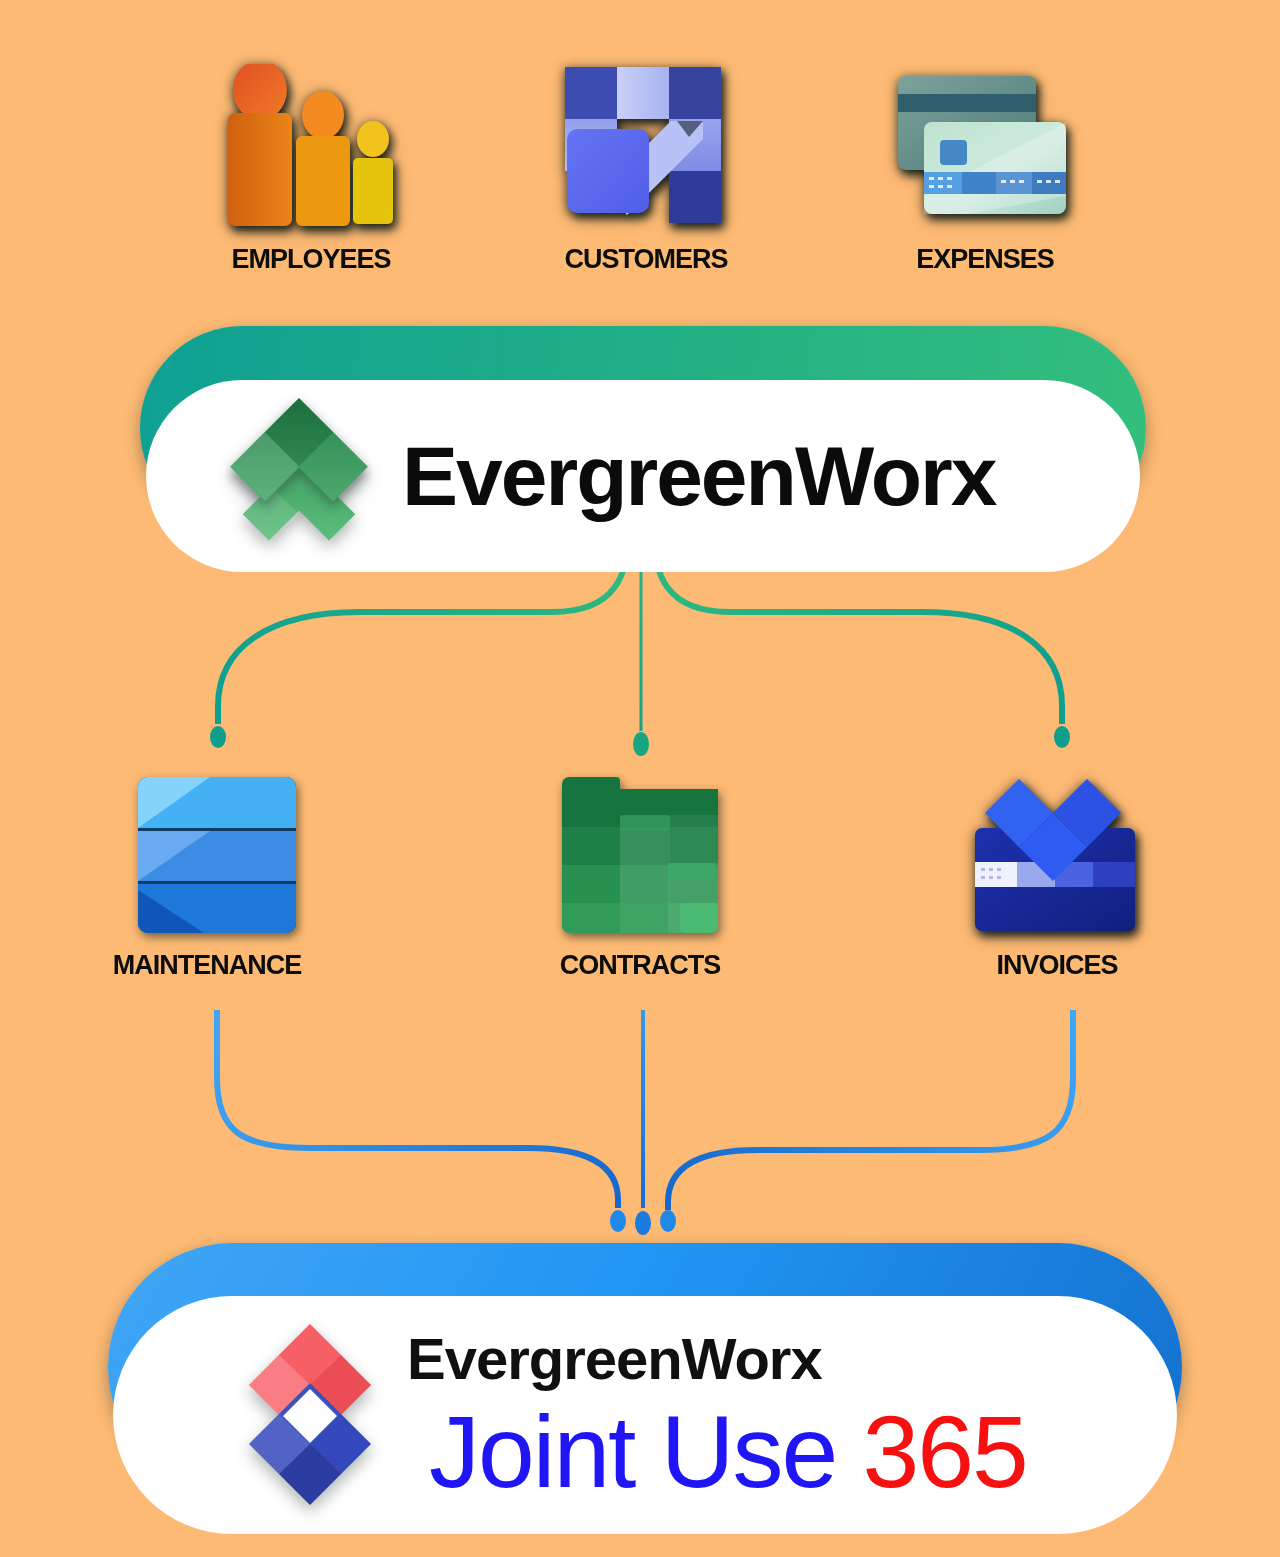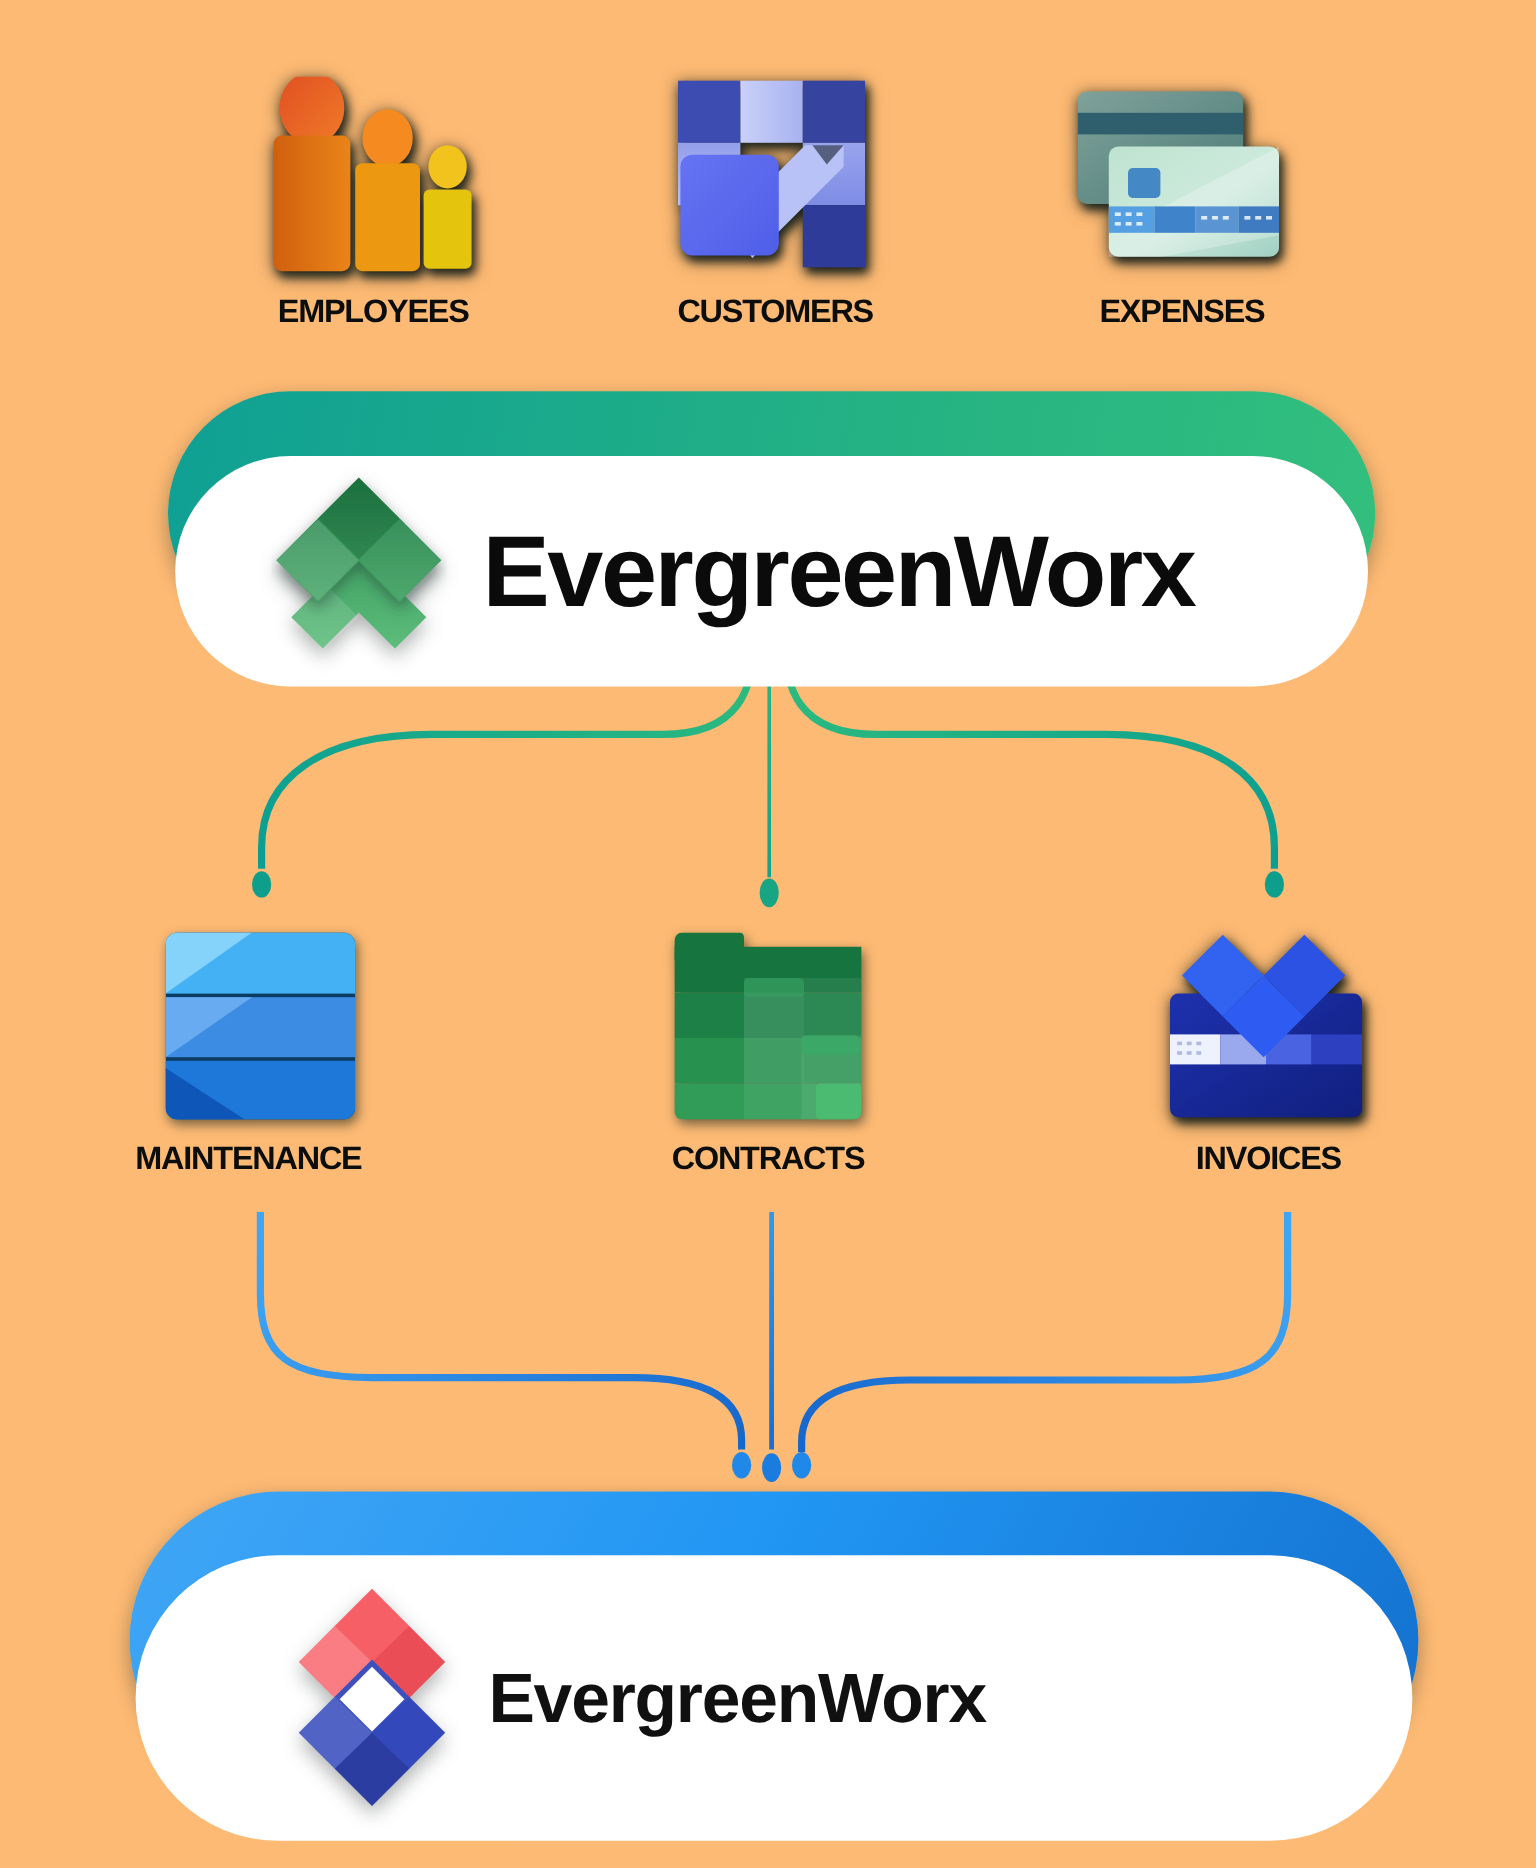--- a/index.html
+++ b/index.html
@@ -290,17 +290,18 @@
           <polygon points="65,64 96,34 126,64 96,94" fill="rgba(0,0,0,0.05)"></polygon>
           <polygon points="65,62 126,123 65,184 4,123" fill="#3348bb"></polygon>
           <polygon points="4,123 34,93 65,123 34,153" fill="rgba(255,255,255,0.15)"></polygon>
           <polygon points="65,123 96,153 65,184 34,153" fill="rgba(0,0,0,0.14)"></polygon>
           <polygon points="65,62 96,93 65,123 34,93" fill="rgba(255,255,255,0.05)"></polygon>
           <polygon points="65,68 92,95 65,122 38,95" fill="#ffffff"></polygon>
         </svg>
       </div>
       <div class="product-text">
         <div class="product-brand">EvergreenWorx</div>
+        <div class="product-line"><span class="jw-blue">Joint Use</span><span class="jw-blue">&nbsp;</span><span class="jw-red">365</span></div>
       </div>
     </div>
   </div>
 
 </div>
 
 </body></html>

